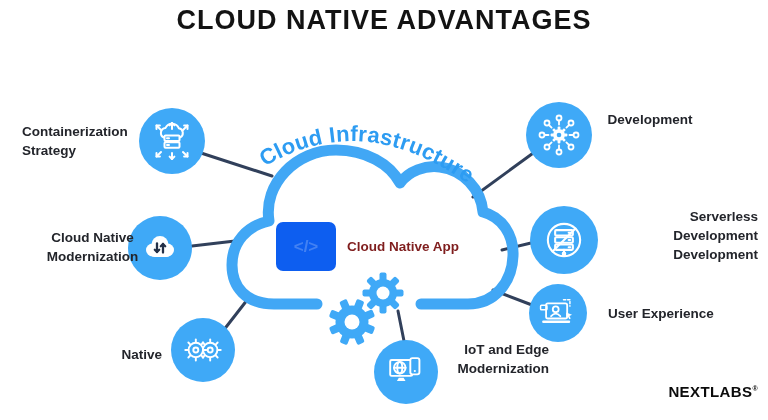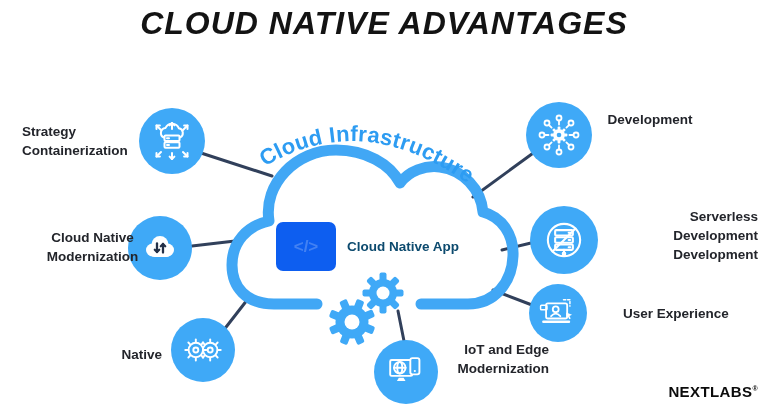--- a/index.html
+++ b/index.html
@@ -2,37 +2,37 @@
 <html><head>
 <meta charset="utf-8">
 <style>
   html,body{margin:0;padding:0;background:#fff;}
   #canvas{
     position:relative;width:768px;height:420px;background:#ffffff;overflow:hidden;
     font-family:"Liberation Sans", sans-serif;
   }
   .title{
     position:absolute;top:5px;left:0;width:768px;text-align:center;
-    font-size:32px;font-weight:800;letter-spacing:1px;color:#131313;font-style:italic;
+    font-size:27px;font-weight:800;letter-spacing:1px;color:#131313;
   }
   .diagram-svg{position:absolute;left:0;top:0;}
   .cline{stroke:#31405B;stroke-width:3;stroke-linecap:round;}
   .node-circle{
     position:absolute;border-radius:50%;background:#3FA9F7;
     display:flex;align-items:center;justify-content:center;
   }
   .node-label{
     position:absolute;font-size:13.5px;font-weight:bold;line-height:19px;color:#23252B;
   }
   .app-box{
     position:absolute;left:276px;top:222px;width:60px;height:49px;border-radius:7px;
     background:#0D5EF0;display:flex;align-items:center;justify-content:center;
   }
   .app-box .glyph{color:rgba(255,255,255,0.22);font-size:17px;font-weight:bold;}
-  .app-label{position:absolute;left:347px;top:239px;font-size:13.5px;font-weight:bold;color:#0c4a6e;}
+  .app-label{position:absolute;left:347px;top:239px;font-size:13.5px;font-weight:bold;color:#7f1d1d;}
   .brand{
     position:absolute;top:383px;right:10px;font-size:15px;font-weight:bold;
     letter-spacing:0.4px;color:#0b0b0b;
   }
   .brand sup{font-size:7px;vertical-align:super;}
   .icon svg{display:block;}
 </style>
 </head>
 <body>
 
@@ -110,22 +110,22 @@
         <line x1="35" y1="13" x2="39.5" y2="8.5"></line>
           <polyline points="36.1,8.5 39.5,8.5 39.5,11.9"></polyline>
         <line x1="13" y1="35" x2="8.5" y2="39.5"></line>
           <polyline points="8.5,36.1 8.5,39.5 11.9,39.5"></polyline>
         <line x1="35" y1="35" x2="39.5" y2="39.5"></line>
           <polyline points="36.1,39.5 39.5,39.5 39.5,36.1"></polyline>
       </svg>
     </span>
   </div>
   <div class="node-label" style="left:22px;top:122px;width:132px;text-align:left">
+    <div>Containerization</div>
     <div>Strategy</div>
-    <div>Containerization</div>
   </div>
 
   <div class="node-circle" style="left:128px;top:216px;width:64px;height:64px">
     <span class="icon">
       <svg width="48" height="48" viewBox="0 0 48 48">
         <g fill="#ffffff">
           <circle cx="16.5" cy="26" r="6.5"></circle>
             <circle cx="24" cy="20.5" r="8.5"></circle>
           <circle cx="31.5" cy="26" r="6.5"></circle>
             <rect x="14" y="24" width="21" height="9" rx="4.5"></rect>
@@ -240,21 +240,21 @@
         <rect x="11" y="13.5" width="23" height="16.5" rx="2"></rect>
         <circle cx="21.5" cy="20" r="3.2"></circle>
         <path d="M 16.5 27.5 q 5 -5.5 10 0"></path>
         <line x1="8" y1="33.5" x2="36" y2="33.5" stroke-width="2.6"></line>
         <rect x="5" y="15.5" width="7" height="5" rx="1" stroke-width="1.6"></rect>
         <polyline points="30,9.5 37,9.5 37,16.5" stroke-width="1.6" stroke-dasharray="2.5 2"></polyline>
         <path d="M 33 23.5 l 6.3 2.5 l -2.8 1.2 l 1.4 2.8 l -1.6 0.8 l -1.4 -2.8 l -1.9 1.9 z" fill="#fff" stroke="none"></path>
       </svg>
     </span>
   </div>
-  <div class="node-label" style="left:623px;top:304px;width:130px;text-align:left">
+  <div class="node-label" style="left:608px;top:304px;width:130px;text-align:left">
     <div>User Experience</div>
   </div>
 
   <div class="node-circle" style="left:374px;top:340px;width:64px;height:64px">
     <span class="icon">
       <svg width="46" height="46" viewBox="0 0 48 48" fill="none" stroke="#fff" stroke-width="2" stroke-linecap="round" stroke-linejoin="round">
         <rect x="7.5" y="11.5" width="23" height="16.5" rx="1.5"></rect>
         <circle cx="17.5" cy="19.5" r="6"></circle>
         <ellipse cx="17.5" cy="19.5" rx="2.6" ry="6"></ellipse>
         <line x1="11.5" y1="19.5" x2="23.5" y2="19.5"></line>

